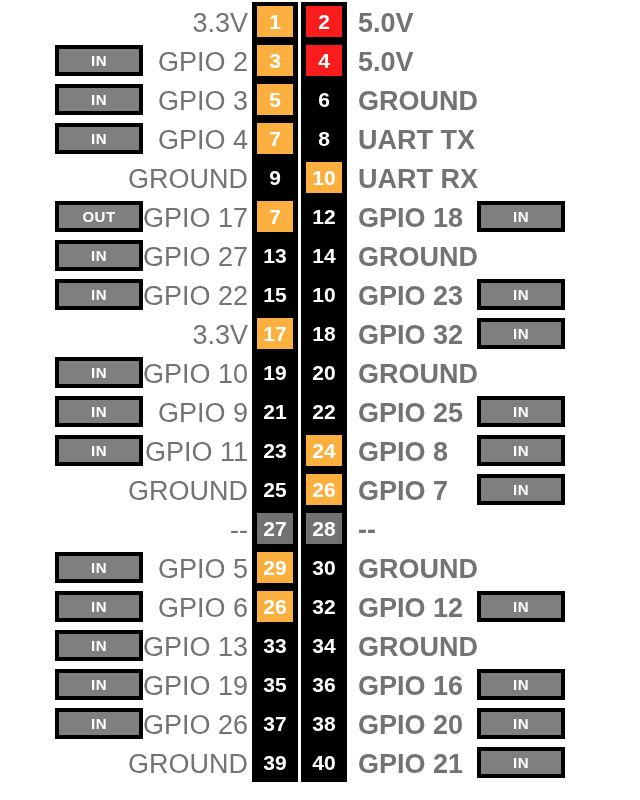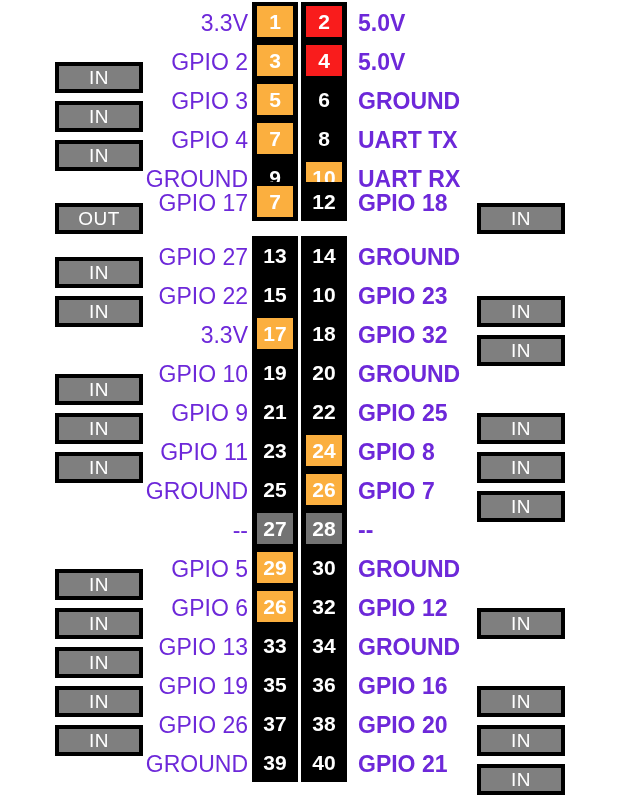--- a/index.html
+++ b/index.html
@@ -25,38 +25,37 @@
   
   .badge{
     position:absolute;
     top:4px;
     width:88px;
     height:31px;
     box-sizing:border-box;
     background:#7f7f7f;
     border:4px solid #000000;
     color:#ffffff;
-    font-size:19px;
-    font-weight:normal;
+    font-size:15px;
+    font-weight:bold;
     line-height:23px;
     text-align:center;
     letter-spacing:0.5px;
-    margin-top:17px;
   }
   .badge-left{ left:55px; }
   .badge-right{ left:477px; }
 
   
   .name{
     position:absolute;
     top:7px;
     height:28px;
-    font-size:23px;
+    font-size:27px;
     line-height:28px;
-    color:#6d28d9;
+    color:#737373;
     white-space:nowrap;
   }
   .name-left{
     left:0px;
     width:248px;
     text-align:right;
   }
   .name-right{
     left:358px;
     width:282px;
@@ -141,21 +140,21 @@
     <div class="row" style="top: 158px;">
       <div class="name name-left">GROUND</div>
       <div class="pincell a">
         <div class="pinbox pin-black">9</div>
       </div>
       <div class="pincell b">
         <div class="pinbox pin-orange">10</div>
       </div>
       <div class="name name-right">UART RX</div>
     </div>
-    <div class="row" style="top: 182px;">
+    <div class="row" style="top: 197px;">
       <div class="badge badge-left">OUT</div>
       <div class="name name-left">GPIO 17</div>
       <div class="pincell a">
         <div class="pinbox pin-orange">7</div>
       </div>
       <div class="pincell b">
         <div class="pinbox pin-black">12</div>
       </div>
       <div class="name name-right">GPIO 18</div>
       <div class="badge badge-right">IN</div>

